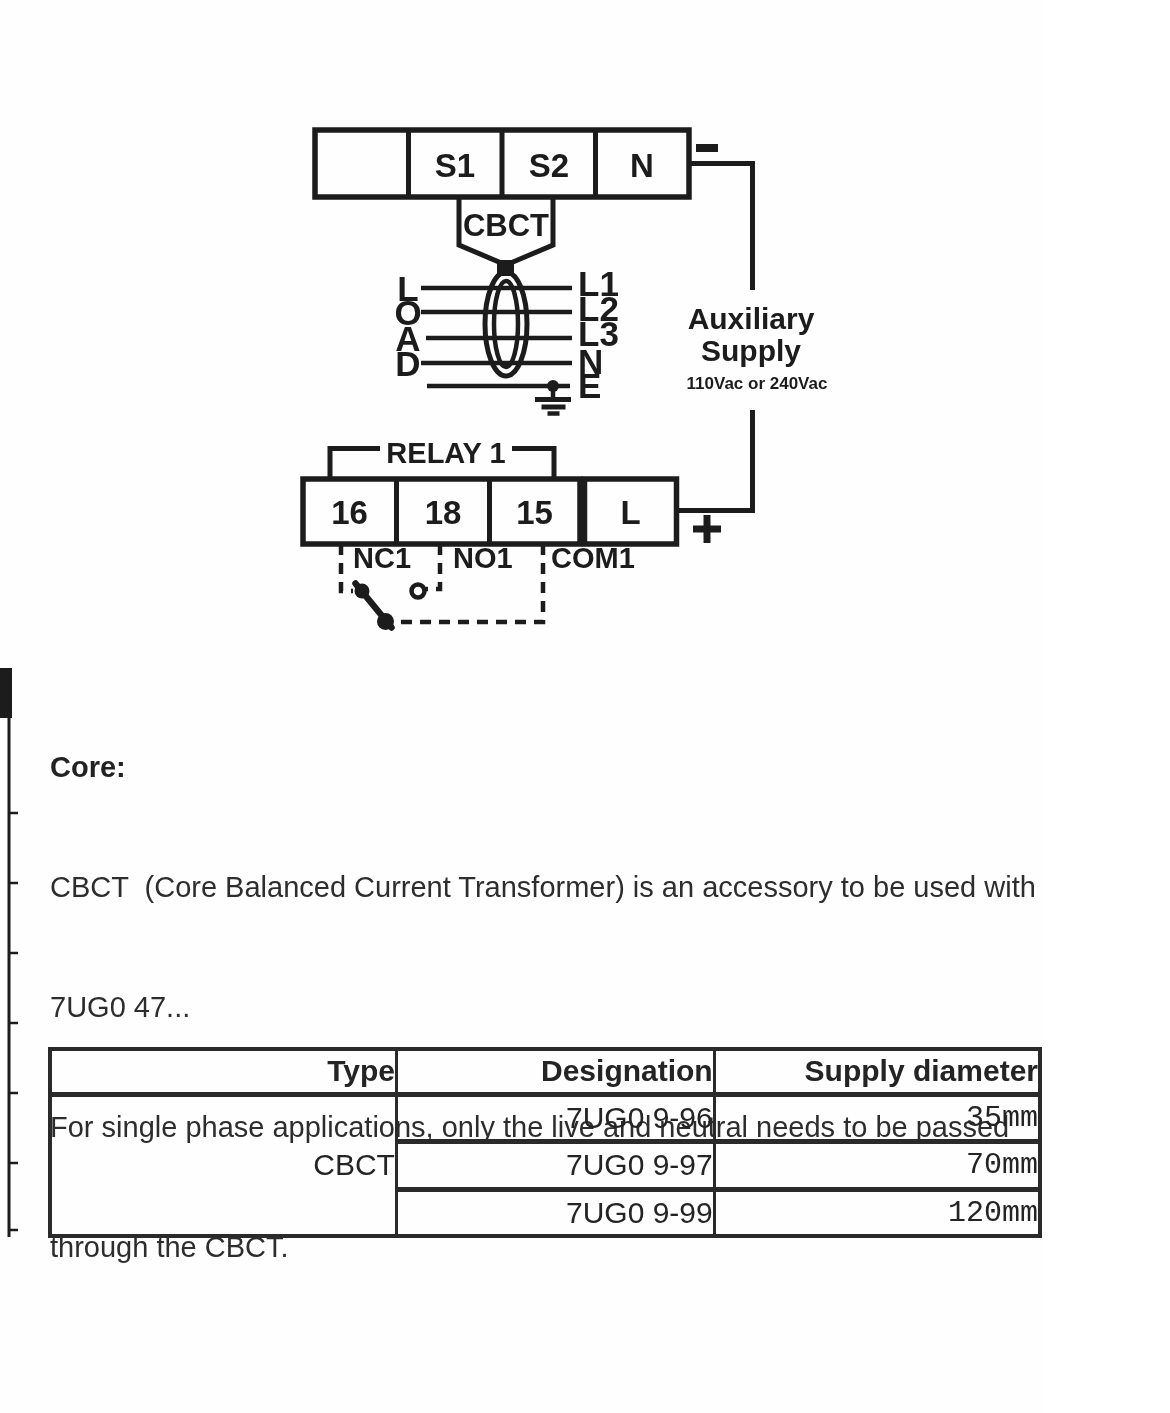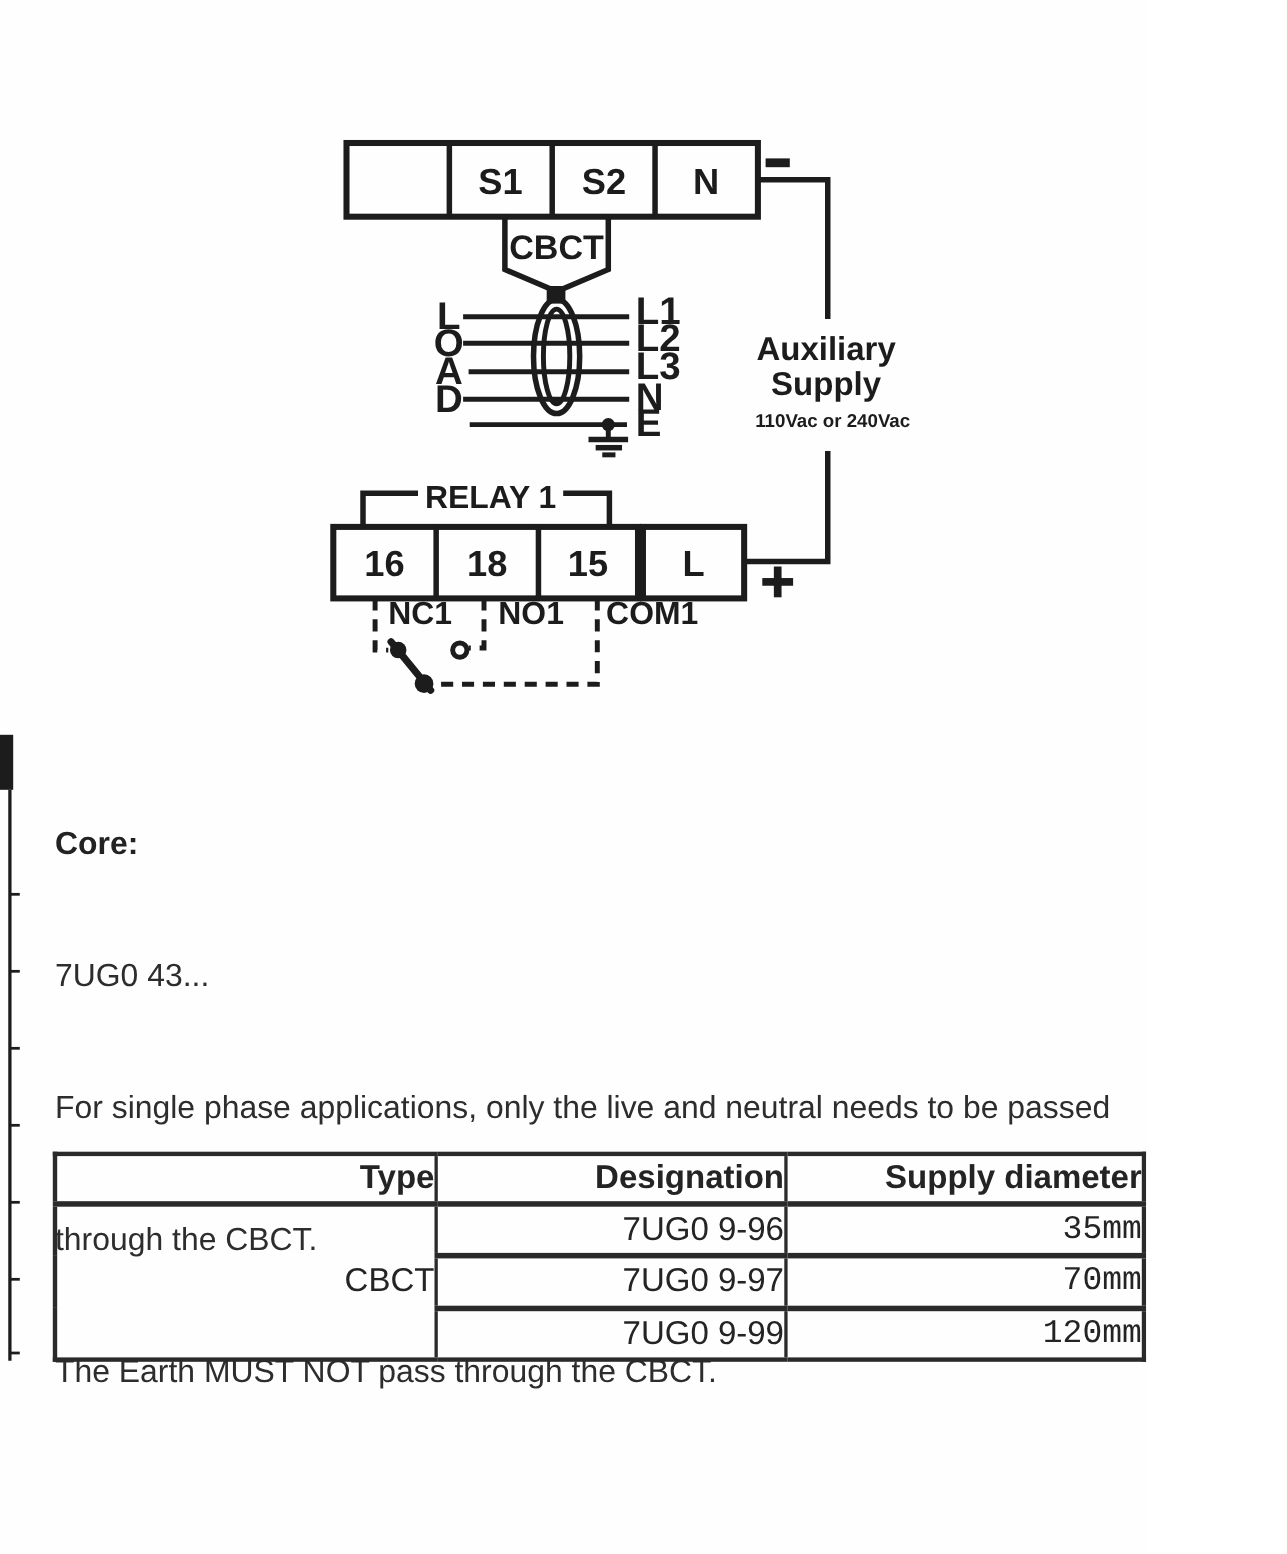--- a/index.html
+++ b/index.html
@@ -138,24 +138,24 @@
         <line x1="9" y1="1023" x2="18" y2="1023"></line>
         <line x1="9" y1="1093" x2="18" y2="1093"></line>
         <line x1="9" y1="1163" x2="18" y2="1163"></line>
         <line x1="9" y1="1230" x2="18" y2="1230"></line>
       </g>
     </g>
   </svg>
 
   <div class="note">
     <div class="heading">Core:</div>
-    <div>7UG0 43...</div>
+    <div>CBCT  (Core Balanced Current Transformer) is an accessory to be used with</div>
+    <div>7UG0 47...</div>
     <div>For single phase applications, only the live and neutral needs to be passed</div>
     <div>through the CBCT.</div>
-    <div>The Earth MUST NOT pass through the CBCT.</div>
     
     
     
   </div>
 
   <table class="spec-table">
     <colgroup>
       <col style="width:356px">
       <col style="width:323px">
       <col style="width:333px">

